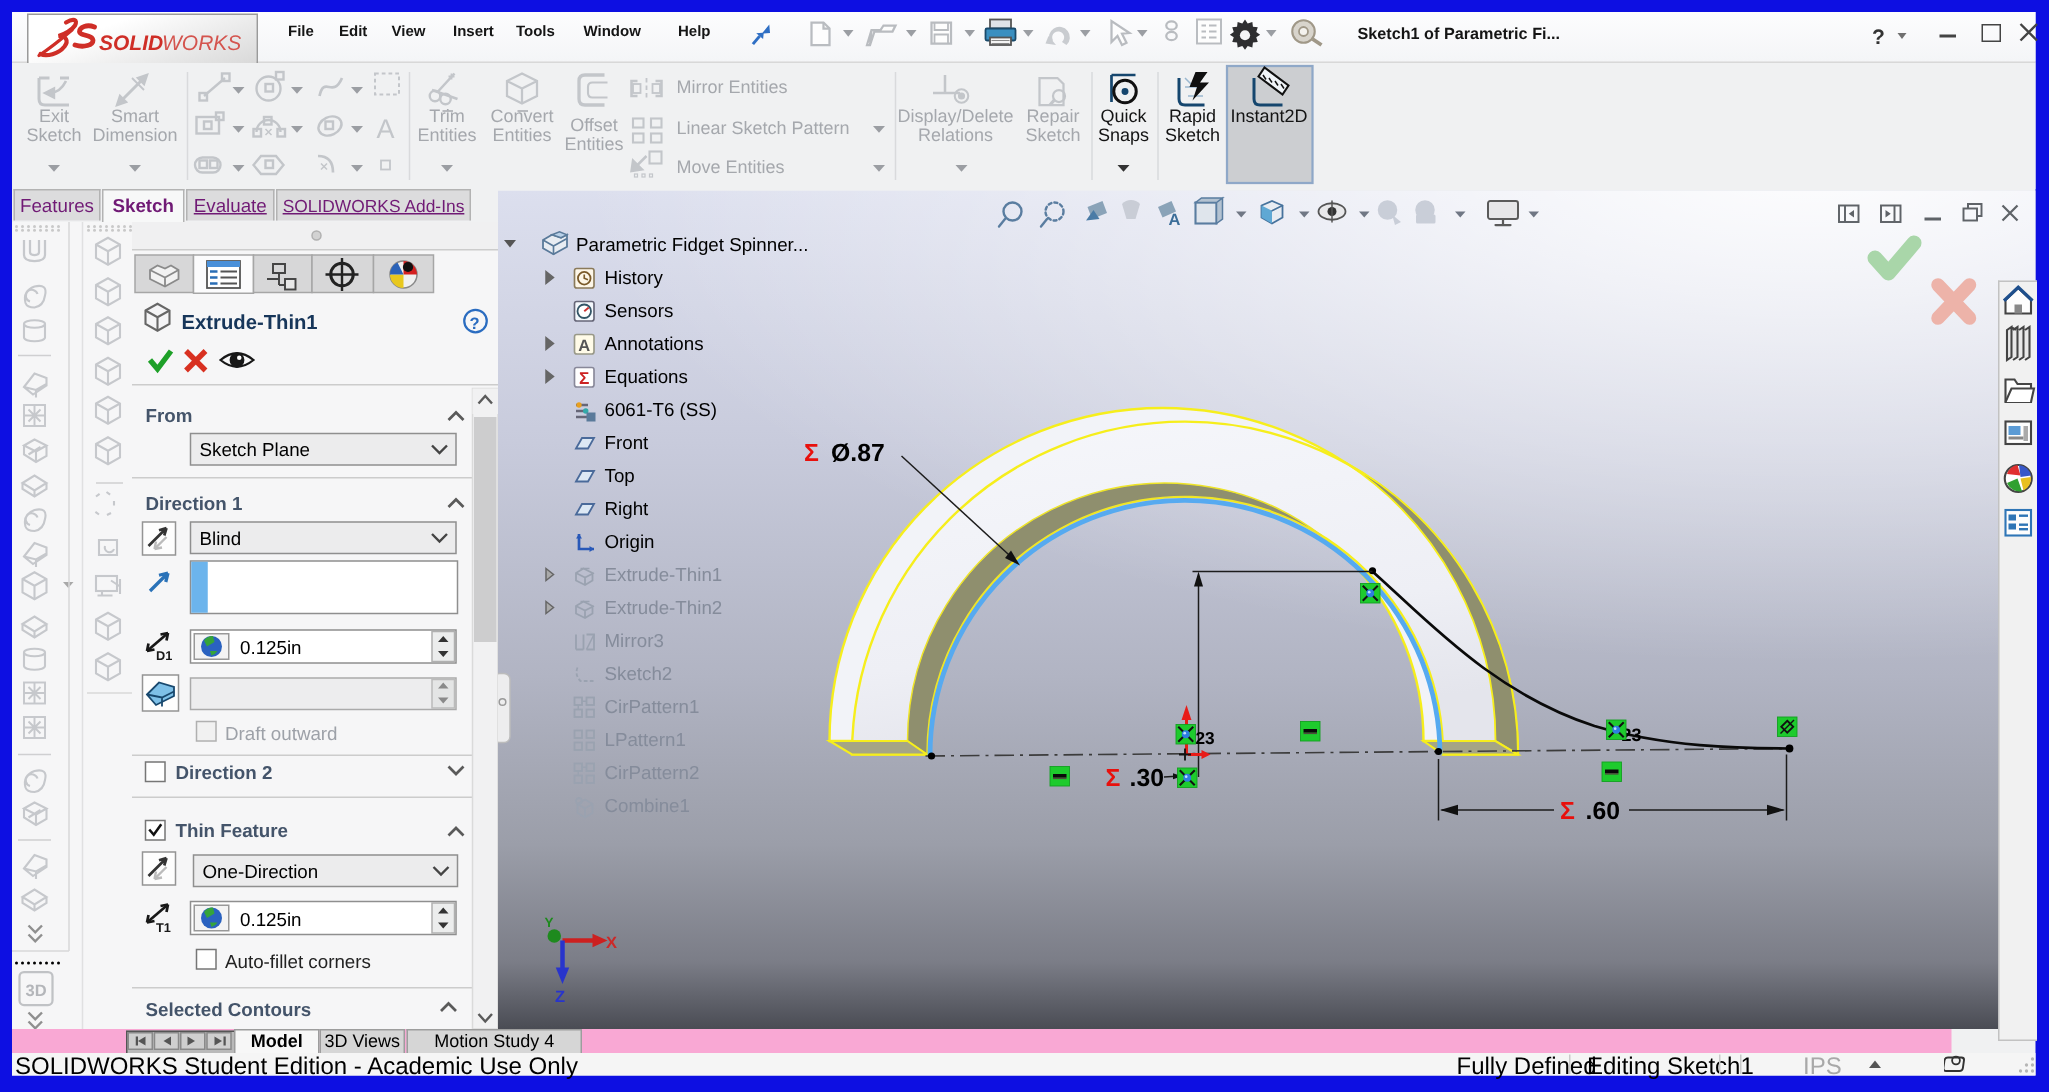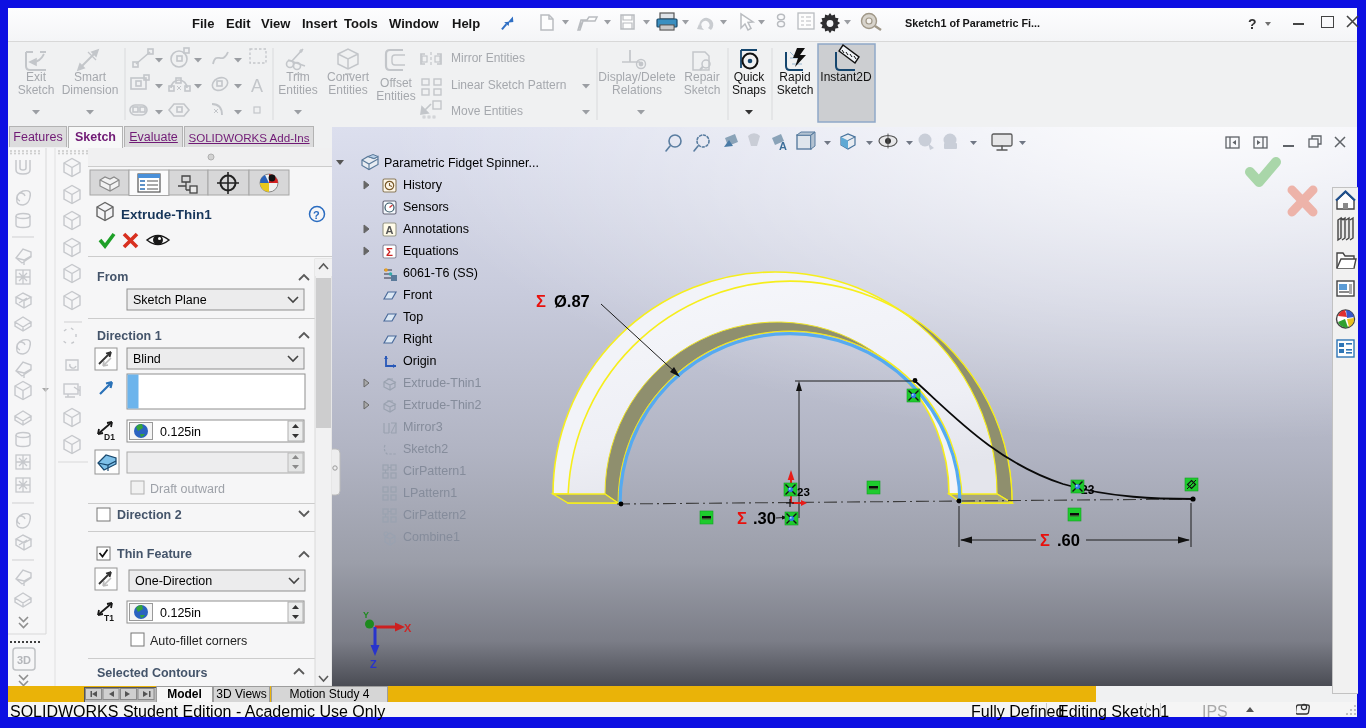--- a/index.html
+++ b/index.html
@@ -1,41 +1,52 @@
 <!DOCTYPE html>
 <html><head><meta charset="utf-8">
 <style>
 html,body{margin:0;padding:0;width:1366px;height:728px;overflow:hidden;background:#0d0fe2;font-family:"Liberation Sans",sans-serif;}
 .abs{position:absolute;}
 #app{position:absolute;left:8px;top:8px;width:1349px;height:709px;background:#f0f1f2;}
 
 #titlebar{position:absolute;left:0;top:0;width:1349px;height:33px;background:linear-gradient(#fdfdfe,#f4f5f7);border-bottom:1px solid #d8d8d8;}
 #logo{position:absolute;left:10px;top:1px;width:152px;height:32px;background:linear-gradient(160deg,#ffffff 30%,#d9d9d9);border:1px solid #9a9a9a;}
-.menu{position:absolute;top:8px;font-size:13px;font-weight:700;color:#151515;}
+.menu{position:absolute;top:8px;font-size:10px;font-weight:700;color:#151515;}
 .tbico{position:absolute;top:6px;}
 .ddv{position:absolute;width:0;height:0;border-left:3.5px solid transparent;border-right:3.5px solid transparent;border-top:4px solid #707070;}
 
 #ribbon{position:absolute;left:0;top:34px;width:1349px;height:84px;background:#f0f1f2;}
 
 #tabstrip{position:absolute;left:0;top:118px;width:326px;height:22px;background:#f0f1f2;}
 .ctab{position:absolute;top:0;height:21px;background:#dcdcdd;border:1px solid #b3b3b3;border-bottom:none;font-size:12.5px;color:#701a75;text-align:center;line-height:21px;box-sizing:border-box;}
 
 #lefttools{position:absolute;left:0;top:140px;width:80px;height:538px;background:#f6f6f7;}
 
 #pm{position:absolute;left:80px;top:140px;width:244px;height:538px;background:#f6f6f7;}
 
-#bottabs{position:absolute;left:0;top:678px;width:1088px;height:16px;background:#eab308;}
+#bottabs{position:absolute;left:0;top:678px;width:1293px;height:16px;background:#f9a8d4;}
 .btab{position:absolute;top:0;height:16px;background:#d6d6d6;border:1px solid #9d9d9d;border-bottom:none;box-sizing:border-box;font-size:12px;text-align:center;}
 #statusbar{position:absolute;left:0;top:694px;width:1349px;height:15px;background:#f5f5f5;font-size:16px;color:#000;}
 .ssep{position:absolute;top:1px;width:1px;height:13px;background:#c9c9c9;}
 </style></head>
 <body>
 <div id="app">
 
   <div id="titlebar">
+    <div id="logo">
+      <svg width="144" height="32" viewBox="0 0 144 32">
+        <g stroke="#cf2e27" fill="none" stroke-linecap="round">
+          <path d="M25,5 C30,2 33,3 31,7 C29,10 24,13 20,14 C25,14 27,17 24,21 C20,26 12,28 8,26" stroke-width="2.8"></path>
+          <path d="M29,10 C22,16 13,23 7,27" stroke-width="2.2"></path>
+          <path d="M44,8 C39,6 34,8 34,11 C34,14 43,13 43,17 C43,20 37,22 31,20" stroke-width="3.2"></path>
+        </g>
+        <text x="47" y="23" font-family="Liberation Sans" font-size="14" font-style="italic" font-weight="bold" fill="#cf2e27">SOLID</text>
+        <text x="89" y="23" font-family="Liberation Sans" font-size="14" font-style="italic" fill="#d4544e">WORKS</text>
+      </svg>
+    </div>
     <div class="menu" style="left:184px;">File</div>
     <div class="menu" style="left:218px;">Edit</div>
     <div class="menu" style="left:253px;">View</div>
     <div class="menu" style="left:294px;">Insert</div>
     <div class="menu" style="left:336px;">Tools</div>
     <div class="menu" style="left:381px;">Window</div>
     <div class="menu" style="left:444px;">Help</div>
     <svg class="tbico" style="left:492px;top:5px;" width="18" height="20">
         <path d="M9,2 L13,6 L10,9 L12,12 L6,12 L9,9 Z" fill="#2f6fc4" transform="rotate(40 9 8)"></path>
         <rect x="8" y="12" width="2" height="7" fill="#2f6fc4" transform="rotate(40 9 8)"></rect>

